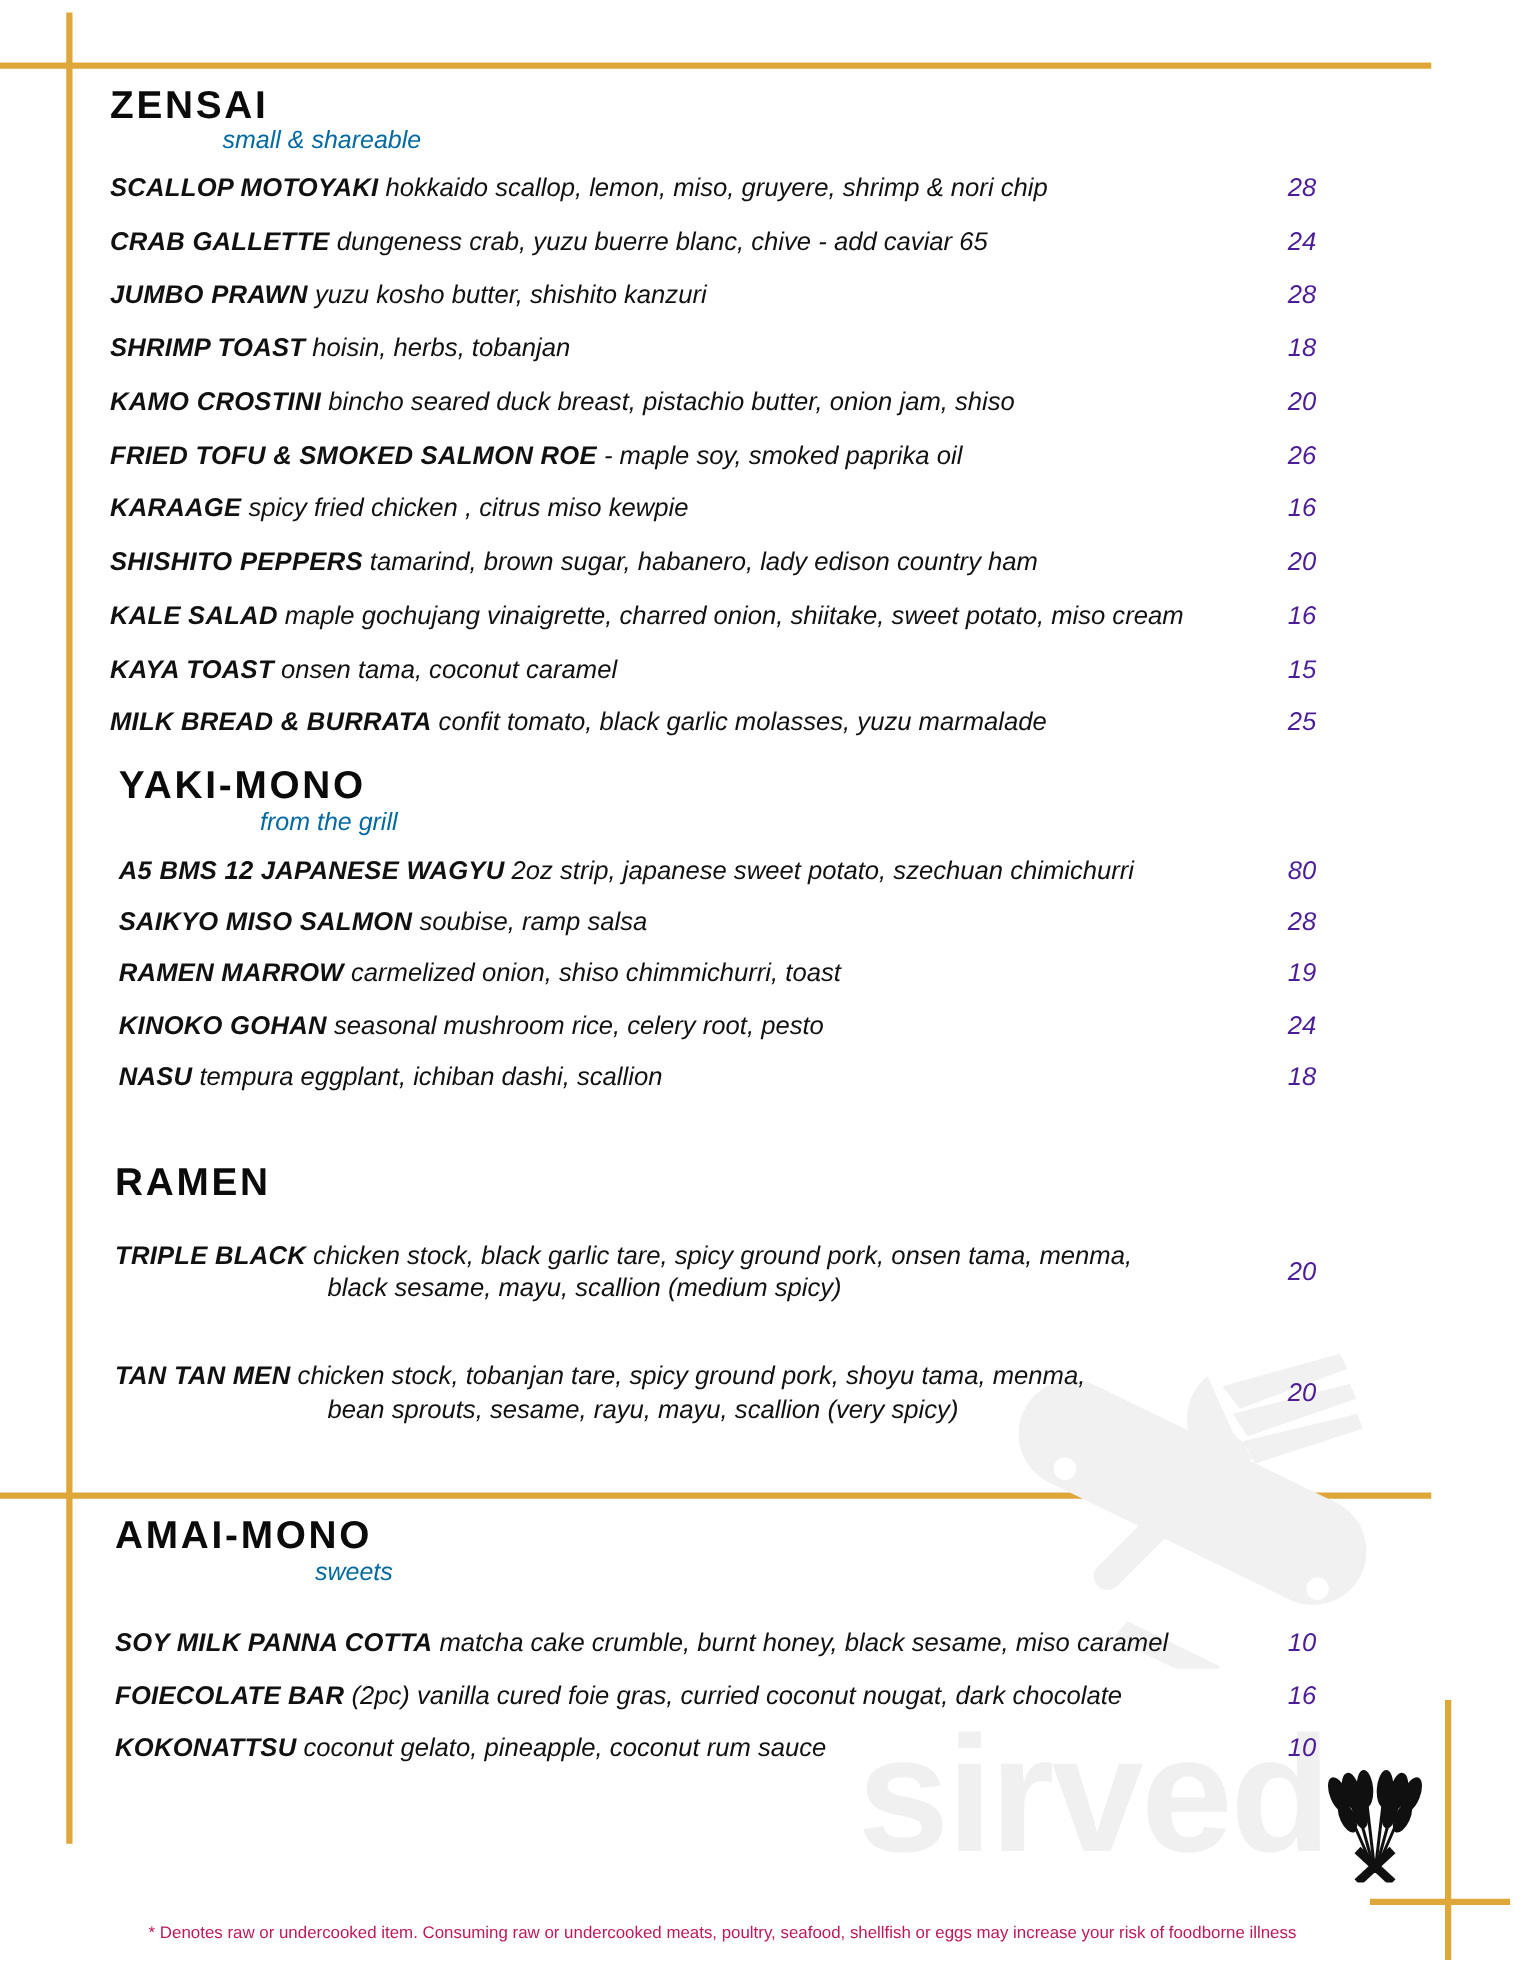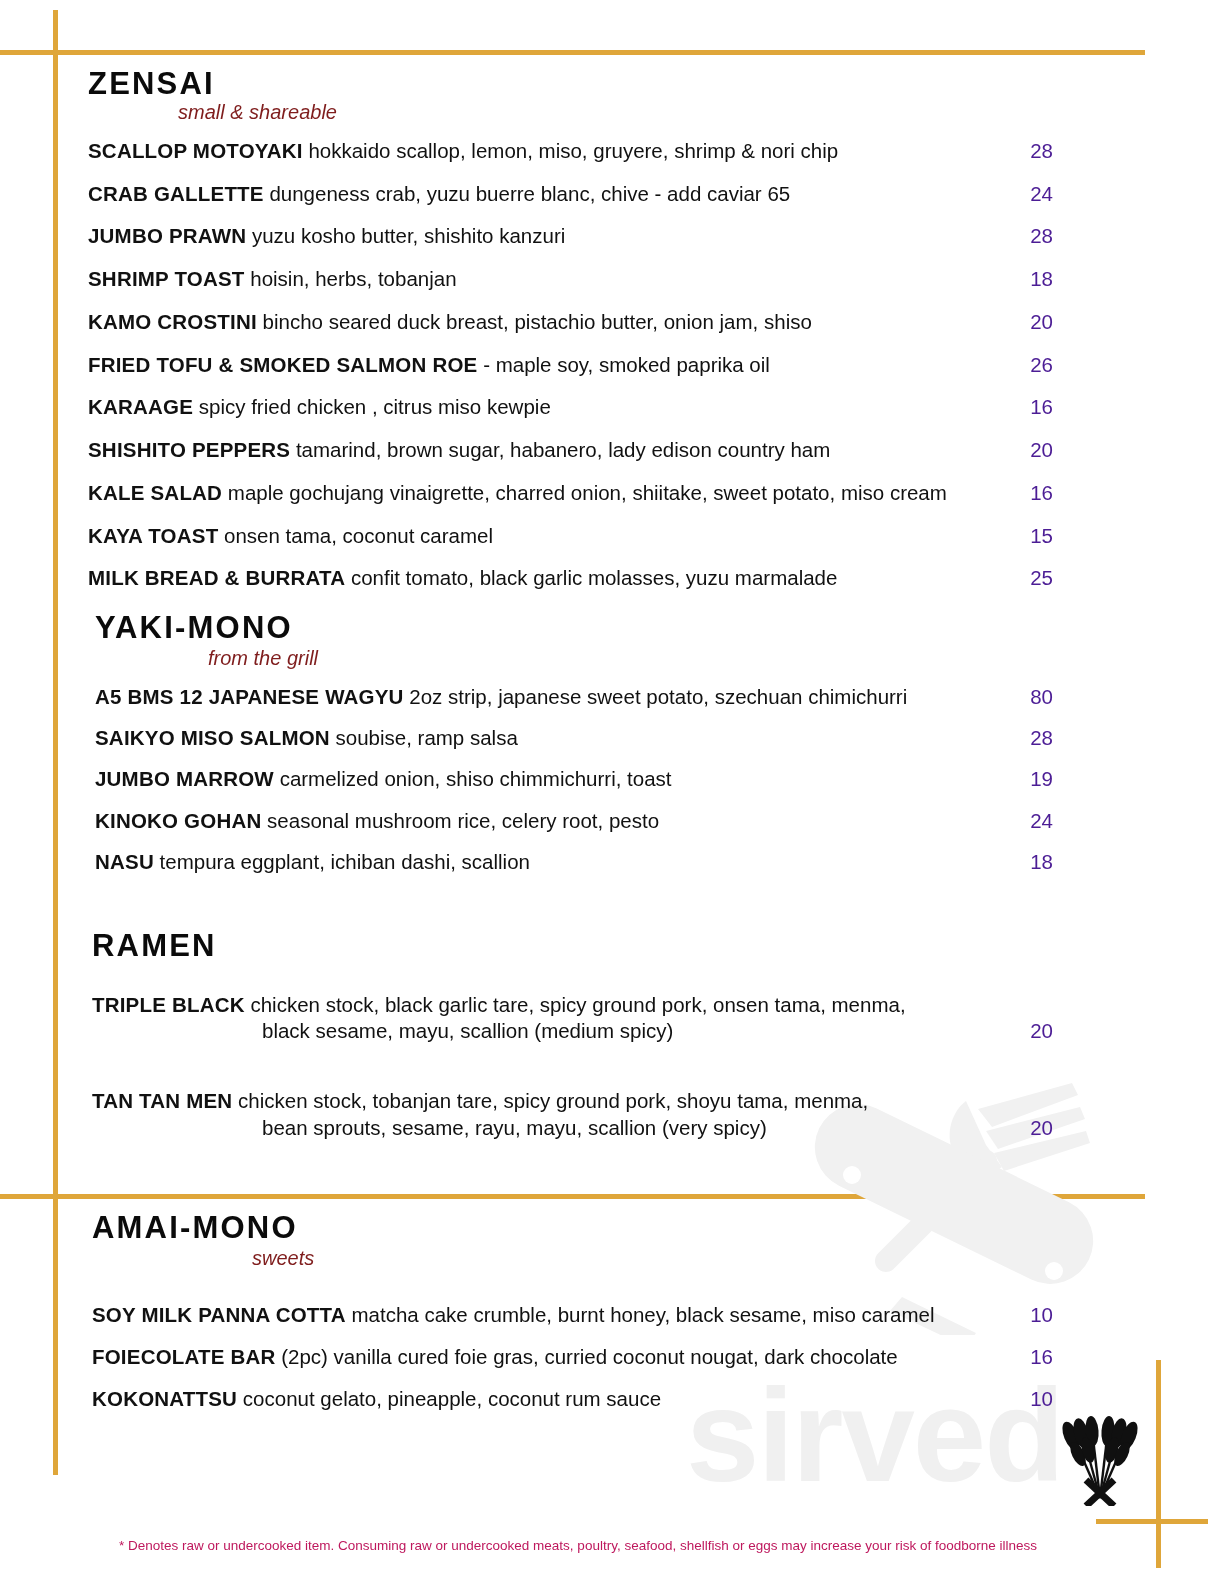--- a/index.html
+++ b/index.html
@@ -66,31 +66,32 @@
     font-size: 31px;
     font-weight: bold;
     letter-spacing: 2.2px;
     color: #0b0b0b;
     line-height: 1;
     display: inline-block;
   }
   .section-sub {
     font-size: 20px;
     font-style: italic;
-    color: #7f1d1d;
+    color: #0369a1;
     position: absolute;
     line-height: 1;
   }
 
   
   .items { position: relative; }
   .item {
     display: flex;
-    align-items: flex-end;
+    align-items: center;
     justify-content: space-between;
+    font-style: italic;
   }
   .item-text {
     font-size: 20.5px;
     line-height: 1.28;
     color: #111111;
     flex: 1 1 auto;
     padding-right: 12px;
   }
   .item-name {
     font-weight: bold;
@@ -272,21 +273,21 @@
       <div class="items">
         <div class="item">
           <div class="item-text"><span class="item-name">A5 BMS 12 JAPANESE WAGYU</span> <span class="item-desc">2oz strip, japanese sweet potato, szechuan chimichurri</span></div>
           <div class="item-price">80</div>
         </div>
         <div class="item">
           <div class="item-text"><span class="item-name">SAIKYO MISO SALMON</span> <span class="item-desc">soubise, ramp salsa</span></div>
           <div class="item-price">28</div>
         </div>
         <div class="item">
-          <div class="item-text"><span class="item-name">JUMBO MARROW</span> <span class="item-desc">carmelized onion, shiso chimmichurri, toast</span></div>
+          <div class="item-text"><span class="item-name">RAMEN MARROW</span> <span class="item-desc">carmelized onion, shiso chimmichurri, toast</span></div>
           <div class="item-price">19</div>
         </div>
         <div class="item">
           <div class="item-text"><span class="item-name">KINOKO GOHAN</span> <span class="item-desc">seasonal mushroom rice, celery root, pesto</span></div>
           <div class="item-price">24</div>
         </div>
         <div class="item">
           <div class="item-text"><span class="item-name">NASU</span> <span class="item-desc">tempura eggplant, ichiban dashi, scallion</span></div>
           <div class="item-price">18</div>
         </div>

